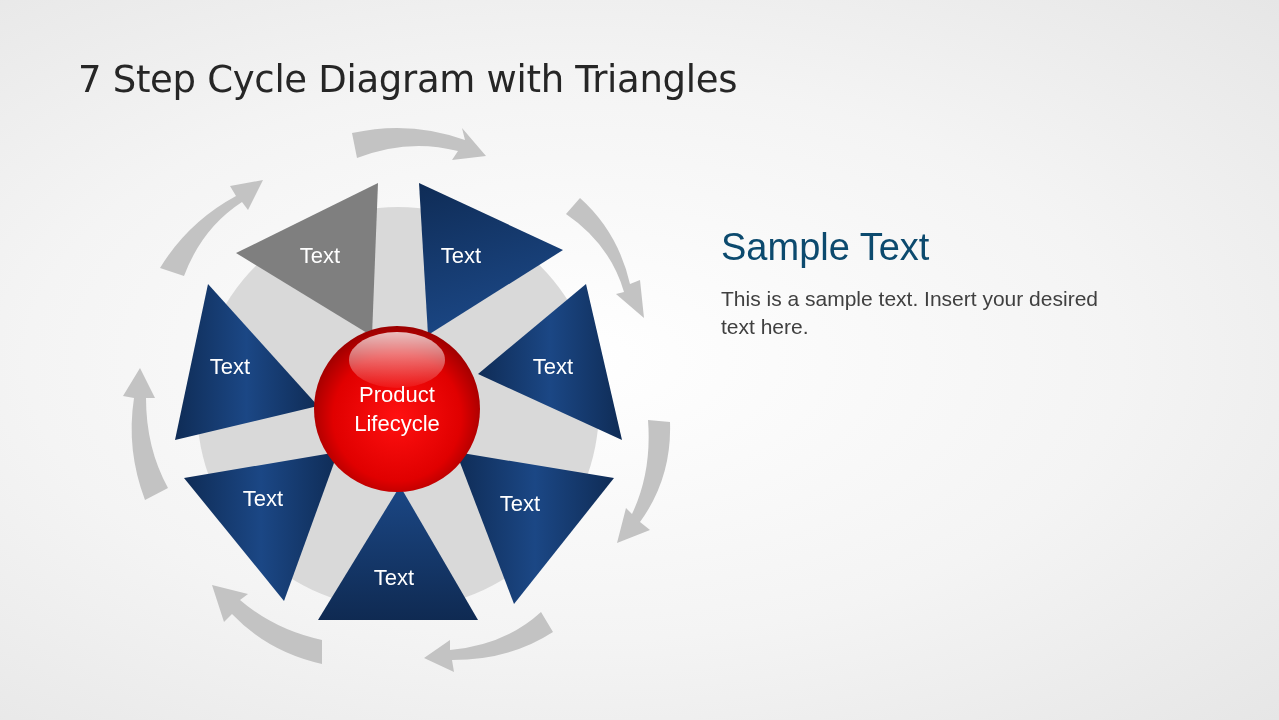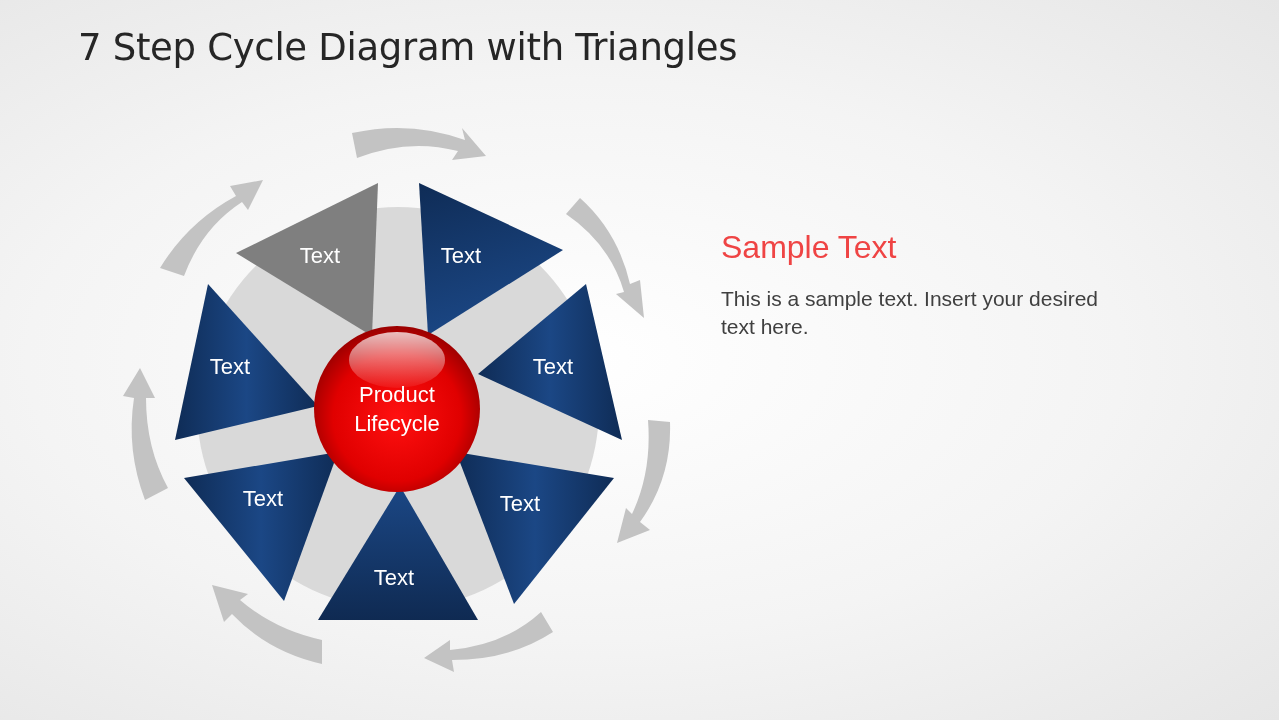--- a/index.html
+++ b/index.html
@@ -2,31 +2,31 @@
 <html><head>
 <meta charset="utf-8">
 <style>
   html, body { margin: 0; padding: 0; }
   body {
     width: 1279px; height: 720px; overflow: hidden; position: relative;
     background: radial-gradient(ellipse at 45% 50%, #ffffff 0%, #f4f4f4 55%, #e6e6e6 100%);
     font-family: "Liberation Sans", sans-serif;
   }
   .title {
-    position: absolute; left: 78px; top: 26px;
+    position: absolute; left: 78px; top: 58px;
     font-family: "DejaVu Sans", sans-serif;
     font-size: 37px; color: #262626; letter-spacing: -0.3px;
     white-space: nowrap;
   }
   .diagram { position: absolute; left: 0; top: 0; width: 1279px; height: 720px; }
   .side {
     position: absolute; left: 721px; top: 225px; width: 450px; color: #3a3a3a;
   }
   .side .heading {
-    font-size: 32px; color: #ef4444; margin: 0 0 16px 0; line-height: 44px;
+    font-size: 38px; color: #0c4a6e; margin: 0 0 16px 0; line-height: 44px;
   }
   .side p {
     font-size: 21px; line-height: 28px; margin: 9px 0 28px 0; color: #404040;
     white-space: pre-line;
   }
 </style>
 </head>
 <body>
 
 <div class="title">7 Step Cycle Diagram with Triangles</div>

